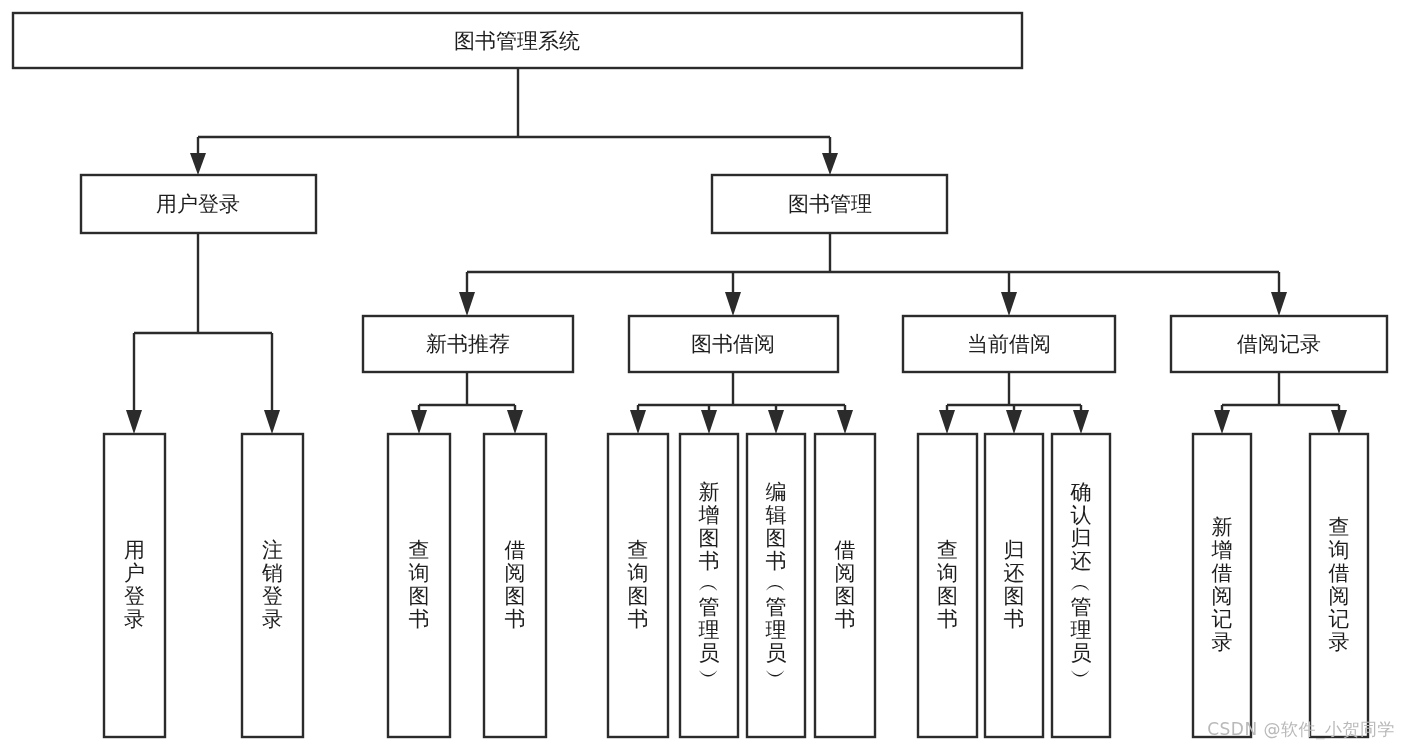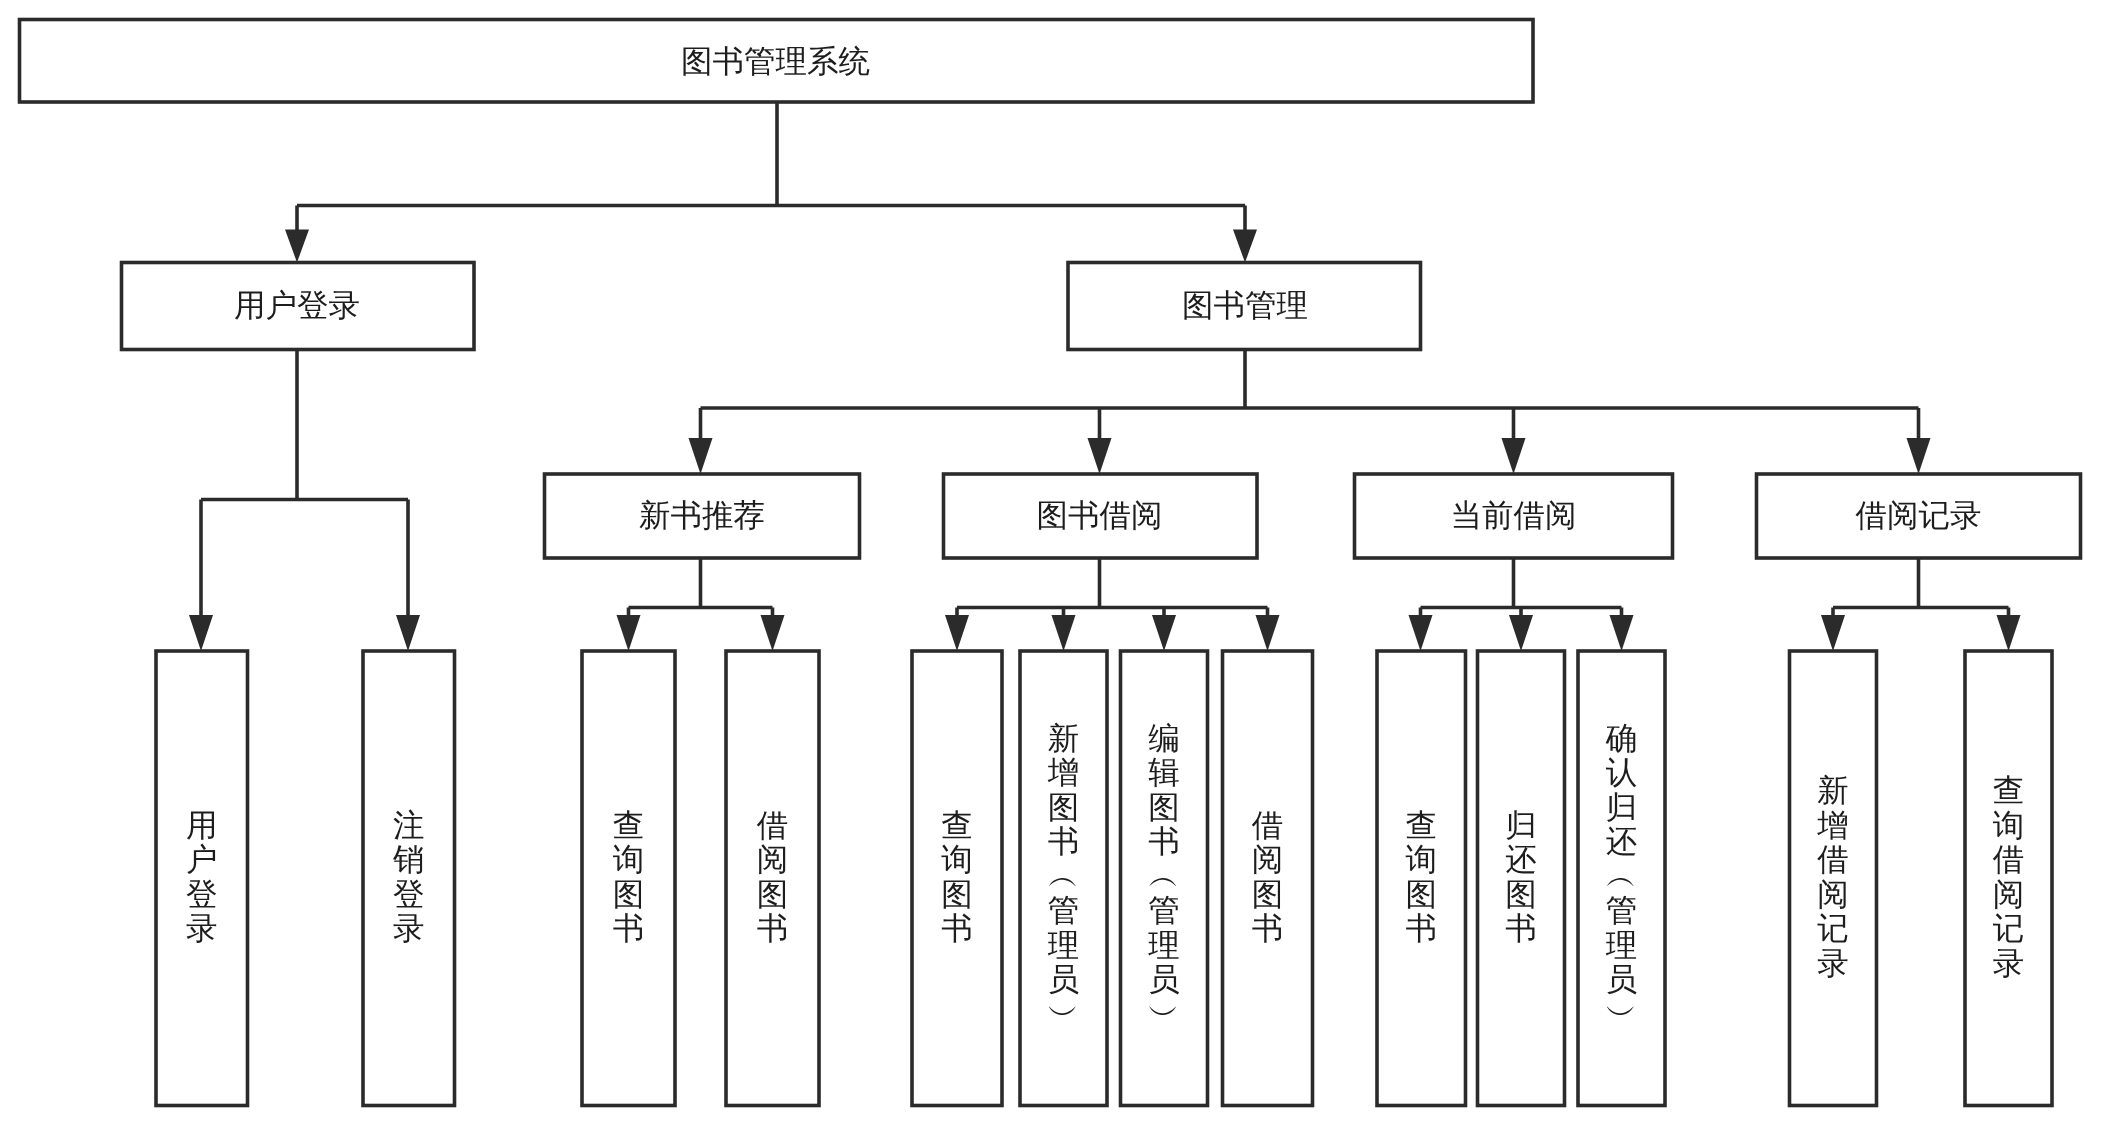--- a/index.html
+++ b/index.html
@@ -207,13 +207,14 @@
   <div class="vlabel" style="left: 918px; top: 434px; width: 59px; height: 303px; position: absolute;"><div style="position: absolute; inset: 0px; display: flex; flex-direction: column; align-items: center; justify-content: center;"><span style="display: block; line-height: 1.04; height: 23px;">查</span><span style="display: block; line-height: 1.04; height: 23px;">询</span><span style="display: block; line-height: 1.04; height: 23px;">图</span><span style="display: block; line-height: 1.04; height: 23px;">书</span></div></div>
 
   <div class="vlabel" style="left: 985px; top: 434px; width: 58px; height: 303px; position: absolute;"><div style="position: absolute; inset: 0px; display: flex; flex-direction: column; align-items: center; justify-content: center;"><span style="display: block; line-height: 1.04; height: 23px;">归</span><span style="display: block; line-height: 1.04; height: 23px;">还</span><span style="display: block; line-height: 1.04; height: 23px;">图</span><span style="display: block; line-height: 1.04; height: 23px;">书</span></div></div>
 
   <div class="vlabel" style="left: 1052px; top: 434px; width: 58px; height: 303px; position: absolute;"><div style="position: absolute; inset: 0px; display: flex; flex-direction: column; align-items: center; justify-content: center;"><span style="display: block; line-height: 1.04; height: 23px;">确</span><span style="display: block; line-height: 1.04; height: 23px;">认</span><span style="display: block; line-height: 1.04; height: 23px;">归</span><span style="display: block; line-height: 1.04; height: 23px;">还</span><span style="display: block; line-height: 1.04; height: 23px;">︵</span><span style="display: block; line-height: 1.04; height: 23px;">管</span><span style="display: block; line-height: 1.04; height: 23px;">理</span><span style="display: block; line-height: 1.04; height: 23px;">员</span><span style="display: block; line-height: 1.04; height: 23px;">︶</span></div></div>
 
   <div class="vlabel" style="left: 1193px; top: 434px; width: 58px; height: 303px; position: absolute;"><div style="position: absolute; inset: 0px; display: flex; flex-direction: column; align-items: center; justify-content: center;"><span style="display: block; line-height: 1.04; height: 23px;">新</span><span style="display: block; line-height: 1.04; height: 23px;">增</span><span style="display: block; line-height: 1.04; height: 23px;">借</span><span style="display: block; line-height: 1.04; height: 23px;">阅</span><span style="display: block; line-height: 1.04; height: 23px;">记</span><span style="display: block; line-height: 1.04; height: 23px;">录</span></div></div>
 
   <div class="vlabel" style="left: 1310px; top: 434px; width: 58px; height: 303px; position: absolute;"><div style="position: absolute; inset: 0px; display: flex; flex-direction: column; align-items: center; justify-content: center;"><span style="display: block; line-height: 1.04; height: 23px;">查</span><span style="display: block; line-height: 1.04; height: 23px;">询</span><span style="display: block; line-height: 1.04; height: 23px;">借</span><span style="display: block; line-height: 1.04; height: 23px;">阅</span><span style="display: block; line-height: 1.04; height: 23px;">记</span><span style="display: block; line-height: 1.04; height: 23px;">录</span></div></div>
 
+  <div class="watermark">CSDN @软件_小贺同学</div>
 </div>
 
 </body></html>

